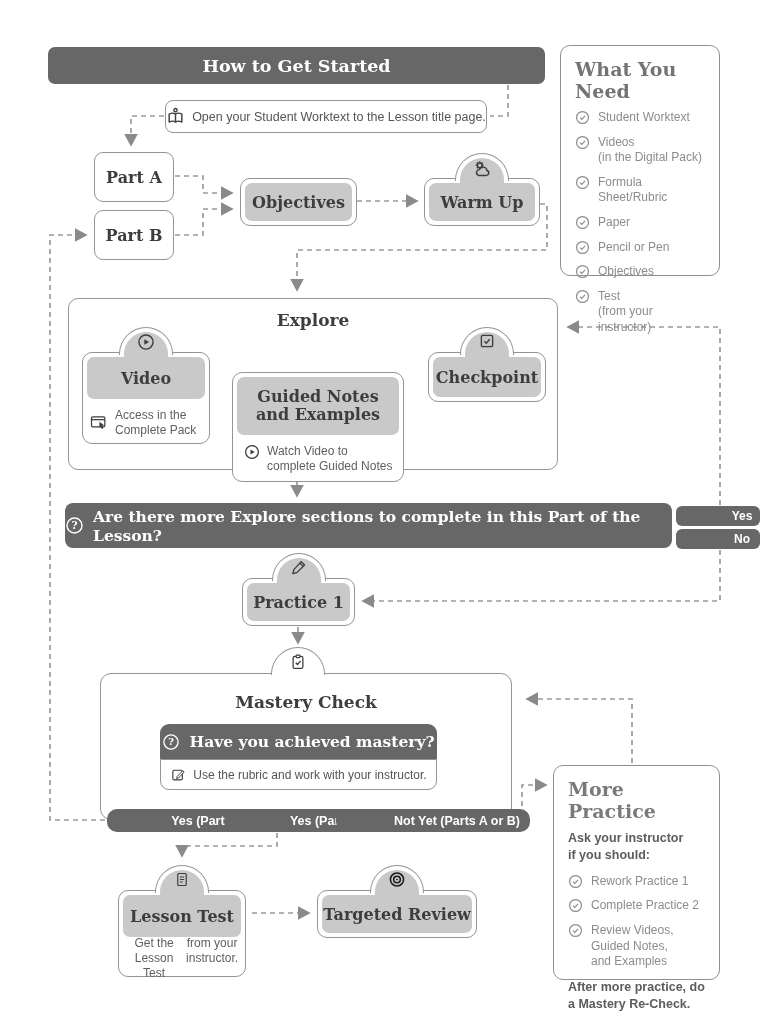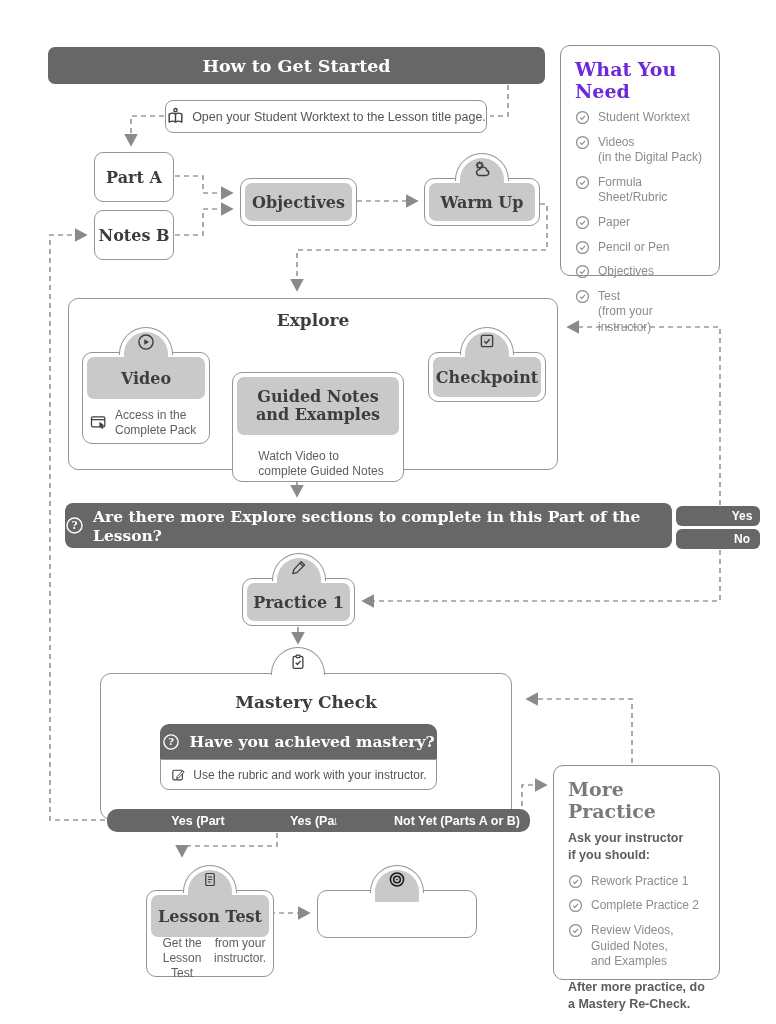--- a/index.html
+++ b/index.html
@@ -55,21 +55,21 @@
   .bump svg { position:absolute; left:50%; top:4px; transform:translateX(-50%); z-index:4; }
 
   .label16 { font-size:16px; color:#3d3d3d; }
   .label17 { font-size:17px; color:#3d3d3d; }
 
   
   .panel {
     position:absolute; background:#fff; border:1.8px solid #8f8f8f; border-radius:10px;
     z-index:2; box-sizing:border-box; padding:12px 12px 10px 14px;
   }
-  .panel h3 { margin:0 0 8px 0; font-size:19px; color:#6d28d9; }
+  .panel h3 { margin:0 0 8px 0; font-size:19px; color:#737373; }
   .chk { display:flex; gap:8px; margin-bottom:9px; color:#8c8c8c; font-size:12px; line-height:1.3; }
   .chk svg { flex:0 0 auto; margin-top:0px; }
   .chk .l2:empty, .chk .l3:empty { display:none; }
   .chk .lines { display:flex; flex-direction:column; }
   .bold-note { font-weight:bold; color:#5c5c5c; font-size:12.5px; line-height:1.35; margin:2px 0 10px 0; }
 
   .qicon { margin-right:9px; flex:0 0 auto; }
   .smalltext { font-size:12.5px; color:#555; }
 </style>
 </head>
@@ -181,21 +181,21 @@
       <path d="M4 9 C7 7.4 10 7.4 12 9 C14 7.4 17 7.4 20 9 L20 19 C17 17.6 14 17.6 12 19 C10 17.6 7 17.6 4 19 Z" fill="none" stroke="#3d3d3d" stroke-width="1.8" stroke-linejoin="round"></path>
       <path d="M12 9 L12 19" stroke="#3d3d3d" stroke-width="1.8"></path>
     </svg>
     <span class="smalltext">Open your Student Worktext to the Lesson title page.</span>
   </div>
 
   <div class="obox slab label16" style="left:94px; top:152px; width:80px; height:50px;">
     <span>Part A</span>
   </div>
   <div class="obox slab label16" style="left:94px; top:210px; width:80px; height:50px;">
-    <span>Notes B</span>
+    <span>Part B</span>
   </div>
 
   <div class="gbox" style="left:240px; top:178px; width:117px; height:48px;">
     <div class="gfill slab label16" style="top:4px; bottom:4px;">
       <span>Objectives</span>
     </div>
   </div>
 
   <div class="gbox" style="left:424px; top:178px; width:116px; height:48px;">
     <div class="bump">
@@ -238,21 +238,21 @@
         <span>Complete Pack</span>
       </span>
     </div>
   </div>
 
   <div class="gbox" style="left:232px; top:372px; width:172px; height:110px;">
     <div class="gfill slab label16" style="top:4px; height:58px; line-height:1.15;">
       <span>Guided Notes</span>
       <span>and Examples</span>
     </div>
-    <div class="gnote" style="top:68px; height:36px; left:10px;flex-direction:column;">
+    <div class="gnote" style="top:68px; height:36px; left:10px;">
       <svg width="18" height="18" viewBox="0 0 24 24" style="align-self:flex-start; margin-top:2px;">
         <circle cx="12" cy="12" r="8.5" fill="none" stroke="#3d3d3d" stroke-width="1.7"></circle>
         <path d="M10 8.6 L15.6 12 L10 15.4 Z" fill="#3d3d3d"></path>
       </svg>
       <span class="lines" style="display:flex;flex-direction:column;">
         <span>Watch Video to</span>
         <span>complete Guided Notes</span>
       </span>
     </div>
   </div>
@@ -366,21 +366,21 @@
           <span class="l2">Guided Notes,</span>
           <span class="l3">and Examples</span>
         </span>
     </div>
     <div class="bold-note" style="margin-top:6px;">
       <span>After more practice, do</span><br>
       <span>a Mastery Re-Check.</span>
     </div>
   </div>
 
-  <div class="gbox" style="left:118px; top:890px; width:128px; height:87px;margin-left:28px;">
+  <div class="gbox" style="left:118px; top:890px; width:128px; height:87px;">
     <div class="bump">
       <div class="bump-fill"></div>
       <svg width="17" height="19" viewBox="0 0 24 24">
         <rect x="6" y="3.5" width="12" height="17" rx="1.5" fill="none" stroke="#3d3d3d" stroke-width="1.7"></rect>
         <path d="M9 8.5 H15 M9 12 H15 M9 15.5 H13" stroke="#3d3d3d" stroke-width="1.5"></path>
       </svg>
     </div>
     <div class="gfill slab label16" style="top:4px; height:42px;">
       <span>Lesson Test</span>
     </div>
@@ -394,15 +394,18 @@
 
   <div class="gbox" style="left:317px; top:890px; width:160px; height:48px;">
     <div class="bump">
       <div class="bump-fill"></div>
       <svg width="19" height="19" viewBox="0 0 24 24">
         <circle cx="12" cy="12" r="8.3" fill="none" stroke="#1a1a1a" stroke-width="2"></circle>
         <circle cx="12" cy="12" r="4.2" fill="none" stroke="#1a1a1a" stroke-width="2"></circle>
         <circle cx="12" cy="12" r="1.1" fill="#1a1a1a"></circle>
       </svg>
     </div>
+    <div class="gfill slab label16" style="top:4px; bottom:4px;">
+      <span>Targeted Review</span>
+    </div>
   </div>
 
 </div>
 
 </body></html>

